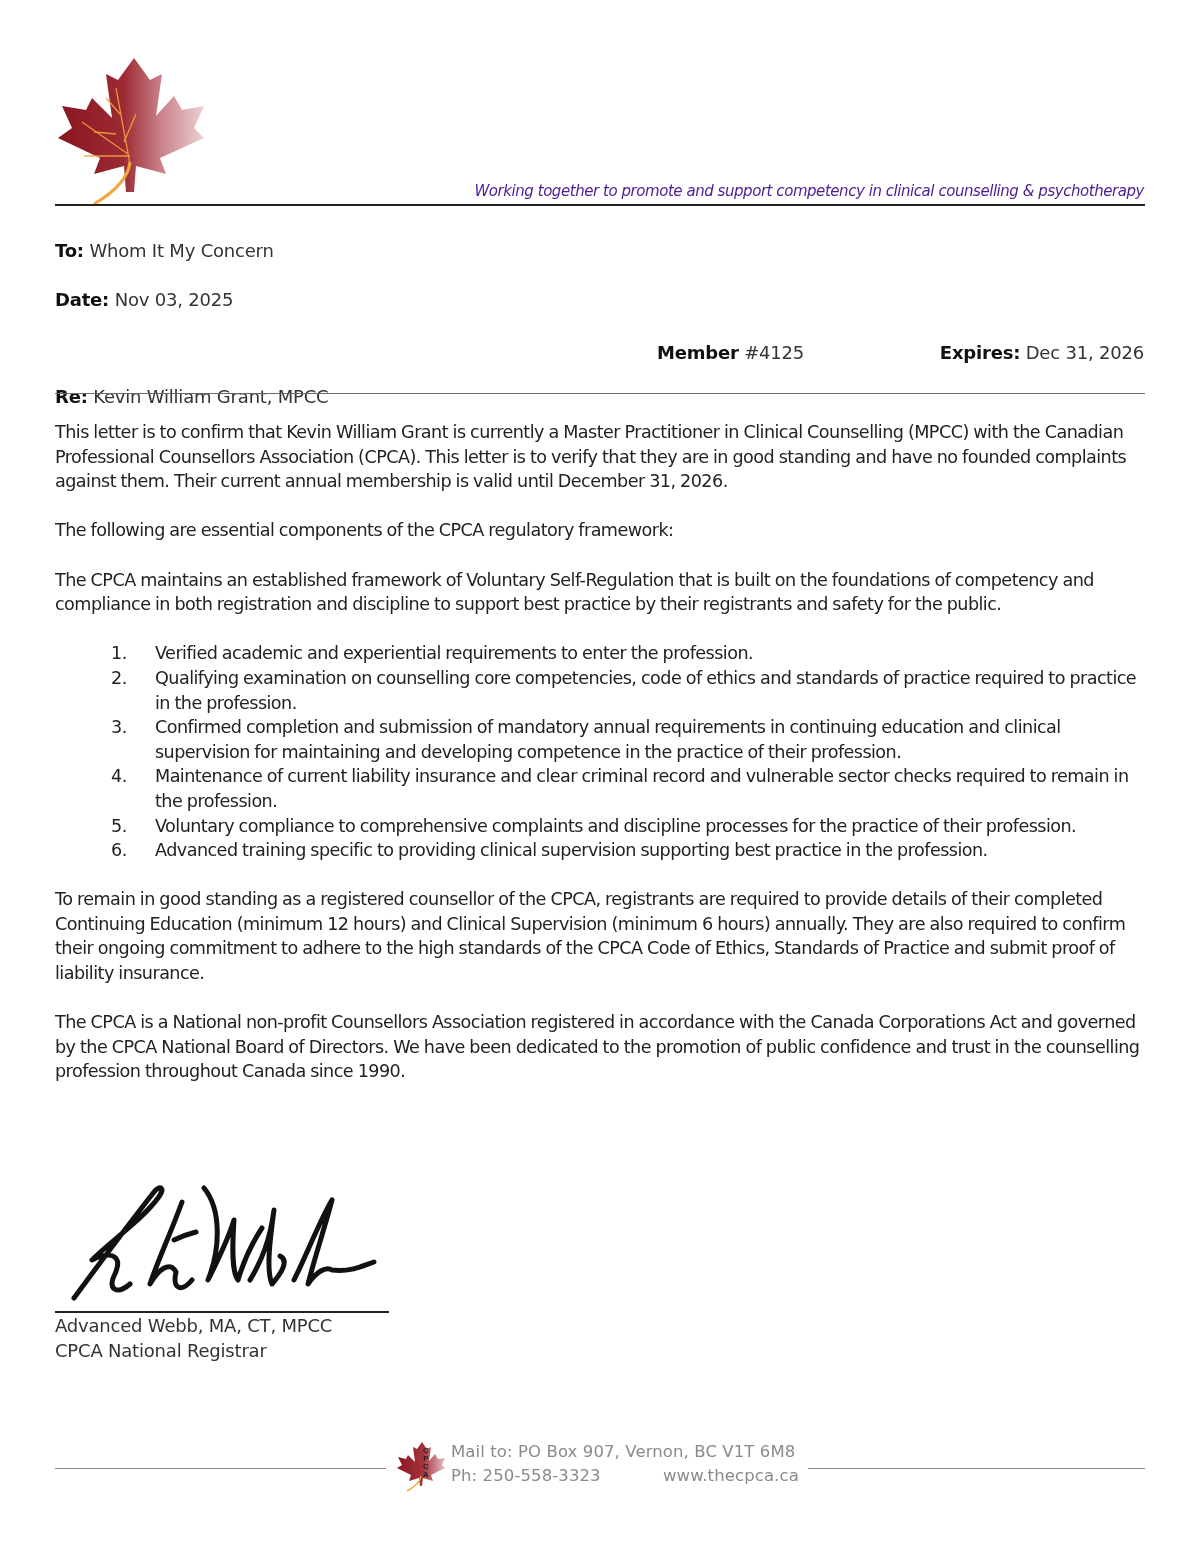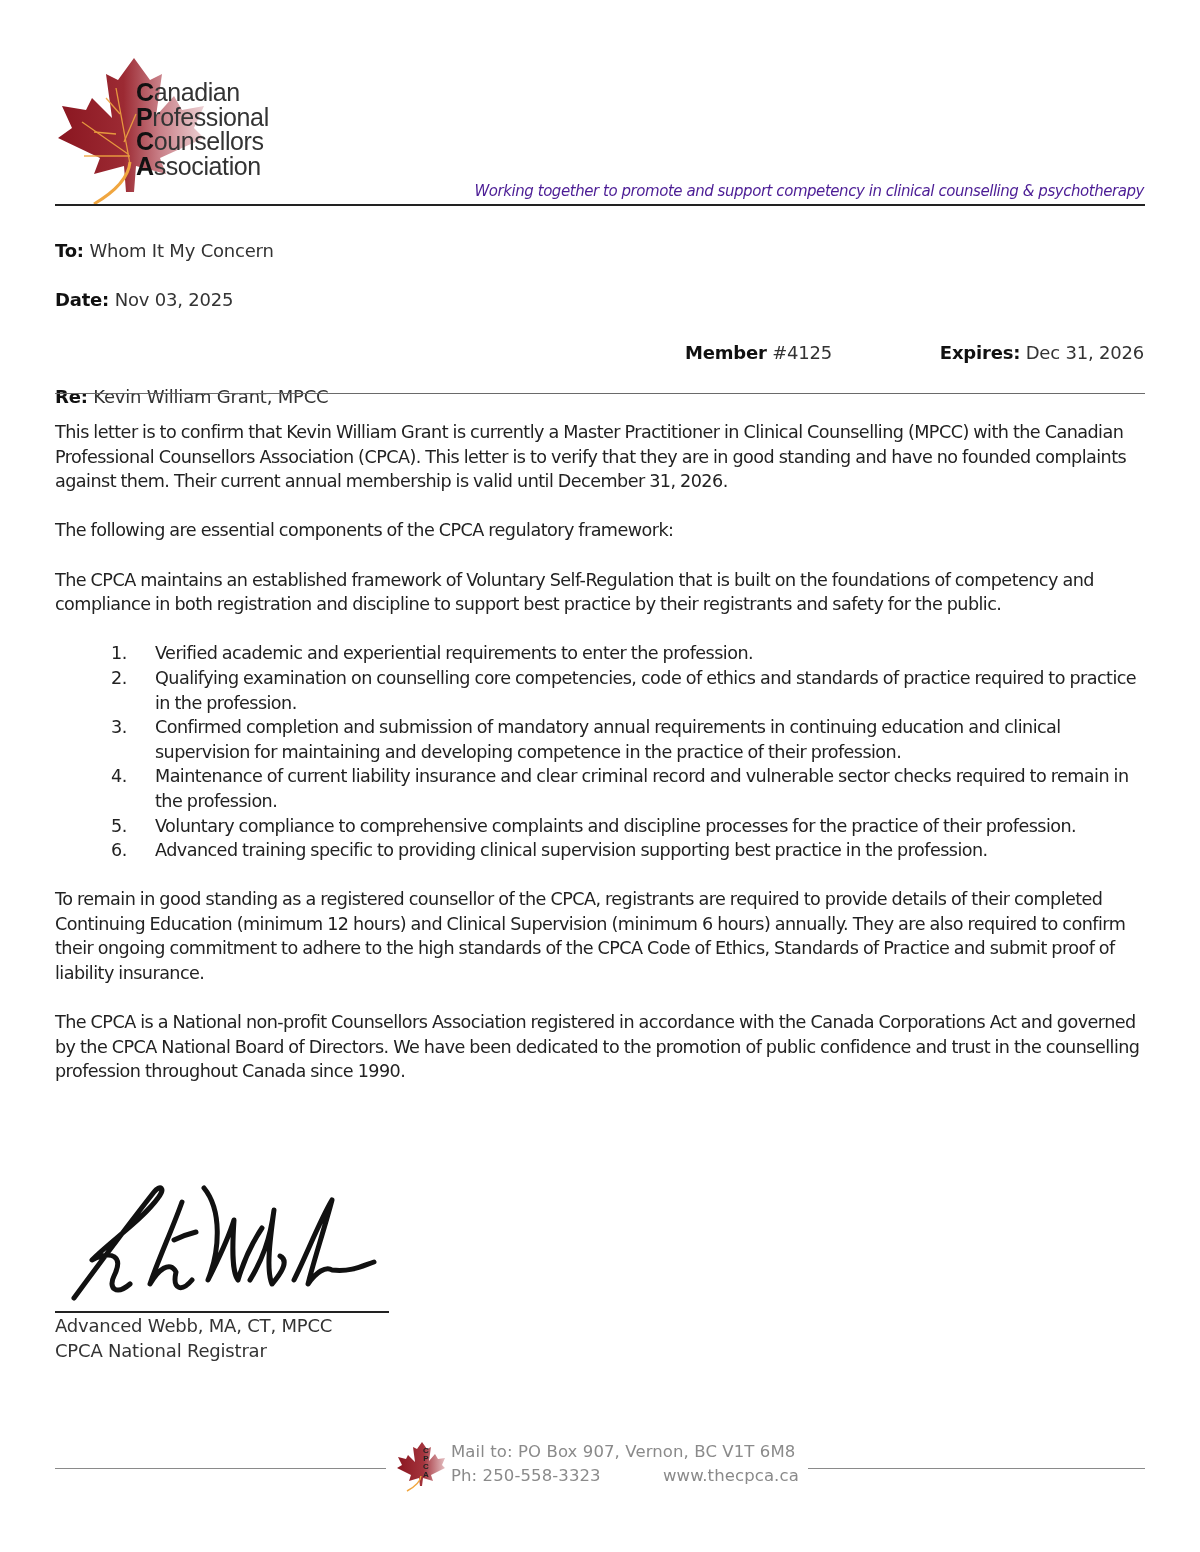--- a/index.html
+++ b/index.html
@@ -43,21 +43,21 @@
 
     
     .meta-line {
       position: absolute; left: 55px; font-size: 18px; white-space: nowrap;
       color: #333; letter-spacing: -0.2px;
     }
     .meta-line .lbl { color: #111; font-weight: 600; }
     .meta-right {
       position: absolute; font-size: 18px; white-space: nowrap; color: #333; letter-spacing: -0.2px;
     }
-    .meta-right .lbl { color: #111; font-weight: 600; margin-left: 28px; }
+    .meta-right .lbl { color: #111; font-weight: 600; }
     .sep-rule {
       position: absolute; left: 55px; top: 393px; width: 1090px; height: 1px; background: #6a6a6a;
     }
 
     
     .body {
       position: absolute; left: 55px; top: 420px; width: 1095px;
       font-size: 17.6px; line-height: 24.6px; color: #222;
       letter-spacing: -0.55px; word-spacing: -0.5px;
     }
@@ -99,26 +99,20 @@
       <g stroke="#f0a640" stroke-width="1.3" fill="none" opacity="0.9">
         <path d="M76 110 L62 34"></path>
         <path d="M74 100 L28 68"></path>
         <path d="M76 102 L30 102"></path>
         <path d="M66 60 L52 44"></path>
         <path d="M62 80 L40 78"></path>
         <path d="M70 88 L82 60"></path>
       </g>
       <path d="M76 108 Q74 130 40 150" stroke="#f0a640" stroke-width="3" fill="none"></path>
     </svg>
-    <div class="logo-text">
-      <span class="line"><b>C</b><span>anadian</span></span>
-      <span class="line"><b>P</b><span>rofessional</span></span>
-      <span class="line"><b>C</b><span>ounsellors</span></span>
-      <span class="line"><b>A</b><span>ssociation</span></span>
-    </div>
   </div>
 
   <div class="tagline">Working together to promote and support competency in clinical counselling &amp; psychotherapy</div>
   <div class="header-rule"></div>
 
   <div class="meta-line" style="top:240px;">
     <span class="lbl">To:</span><span> Whom It My Concern</span>
   </div>
   <div class="meta-line" style="top:289px;">
     <span class="lbl">Date:</span><span> Nov 03, 2025</span>

